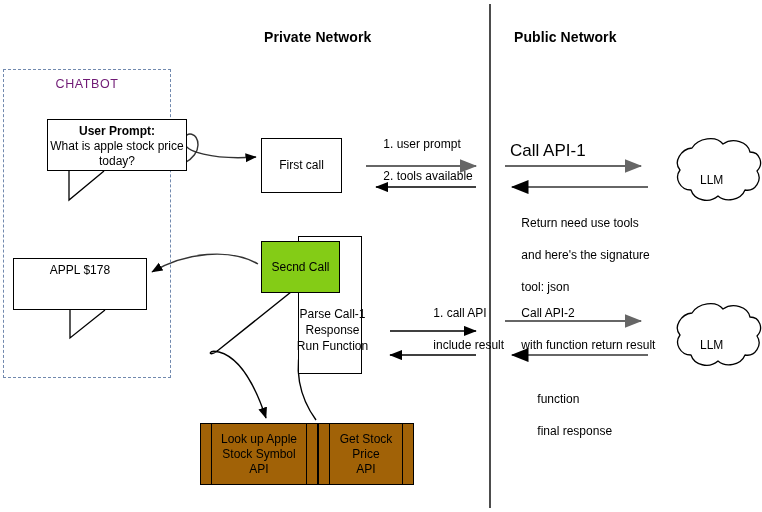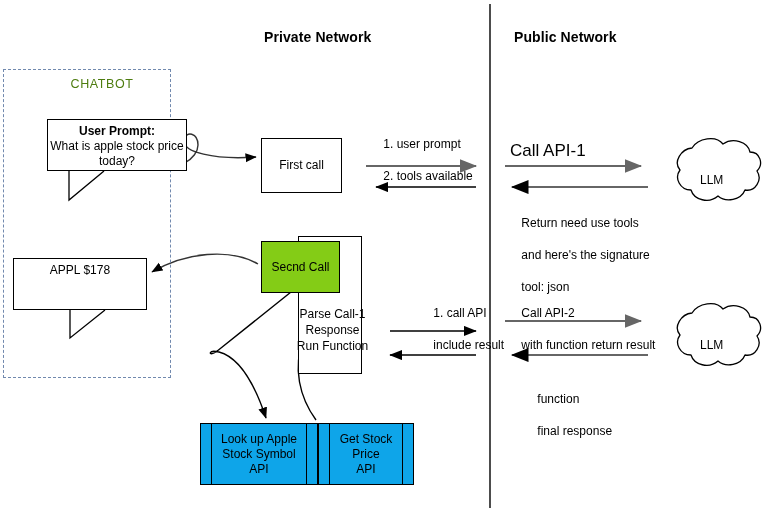--- a/index.html
+++ b/index.html
@@ -7,39 +7,39 @@
        font-family:"Liberation Sans","DejaVu Sans",sans-serif;color:#000;}
   .stage{position:absolute;left:0;top:0;width:762px;height:512px;}
   .svglayer{position:absolute;left:0;top:0;width:762px;height:512px;pointer-events:none;}
 
   .hdr{position:absolute;font-size:14px;font-weight:bold;letter-spacing:.1px;white-space:nowrap;}
   #hdr-private{left:264px;top:29px;}
   #hdr-public{left:514px;top:29px;}
 
   .chatbot-box{position:absolute;left:3px;top:69px;width:168px;height:309px;
                border:1.3px dashed #7189ae;box-sizing:border-box;}
-  .chatbot-label{position:absolute;left:18px;top:77px;width:168px;text-align:center;
-                 font-size:12.5px;color:#4d7c0f;letter-spacing:.6px;}
+  .chatbot-label{position:absolute;left:3px;top:77px;width:168px;text-align:center;
+                 font-size:12.5px;color:#701a75;letter-spacing:.6px;}
 
   .bubble{position:absolute;border:1.3px solid #000;background:#fff;box-sizing:border-box;
           text-align:center;font-size:12px;line-height:15px;padding-top:4px;}
   #bubble-user{left:11px;top:119px;width:140px;height:52px;margin-left:36px;}
   #bubble-llm{left:13px;top:258px;width:134px;height:52px;}
   .bubble b{font-weight:bold;display:block;}
 
   .nodebox{position:absolute;border:1.3px solid #000;background:#fff;box-sizing:border-box;
            display:flex;align-items:center;justify-content:center;text-align:right;
            font-size:12px;line-height:15px;}
   #box-first-call{left:261px;top:138px;width:81px;height:55px;}
   #box-parse{left:298px;top:236px;width:64px;height:138px;z-index:1;}
   #box-second-call{left:261px;top:241px;width:79px;height:52px;background:#84cc16;z-index:2;}
   .parse-caption{position:absolute;left:275px;top:306px;width:115px;text-align:center;
                  font-size:12px;line-height:16px;z-index:3;}
 
-  .apibox{position:absolute;border:1.3px solid #000;background:#0ea5e9;box-sizing:border-box;
+  .apibox{position:absolute;border:1.3px solid #000;background:#a16207;box-sizing:border-box;
           display:flex;align-items:center;justify-content:center;text-align:center;
           font-size:12px;line-height:15px;}
   #api-lookup{left:200px;top:423px;width:118px;height:62px;}
   #api-price{left:318px;top:423px;width:96px;height:62px;}
   .apibox::before,.apibox::after{content:"";position:absolute;top:-1.3px;bottom:-1.3px;
           width:0;border-left:1.3px solid #000;}
   .apibox::before{left:10px;} .apibox::after{right:10px;}
 
   .alabel{position:absolute;font-size:12px;line-height:16px;white-space:pre;}
   #lbl-seq{left:370px;top:120px;}

